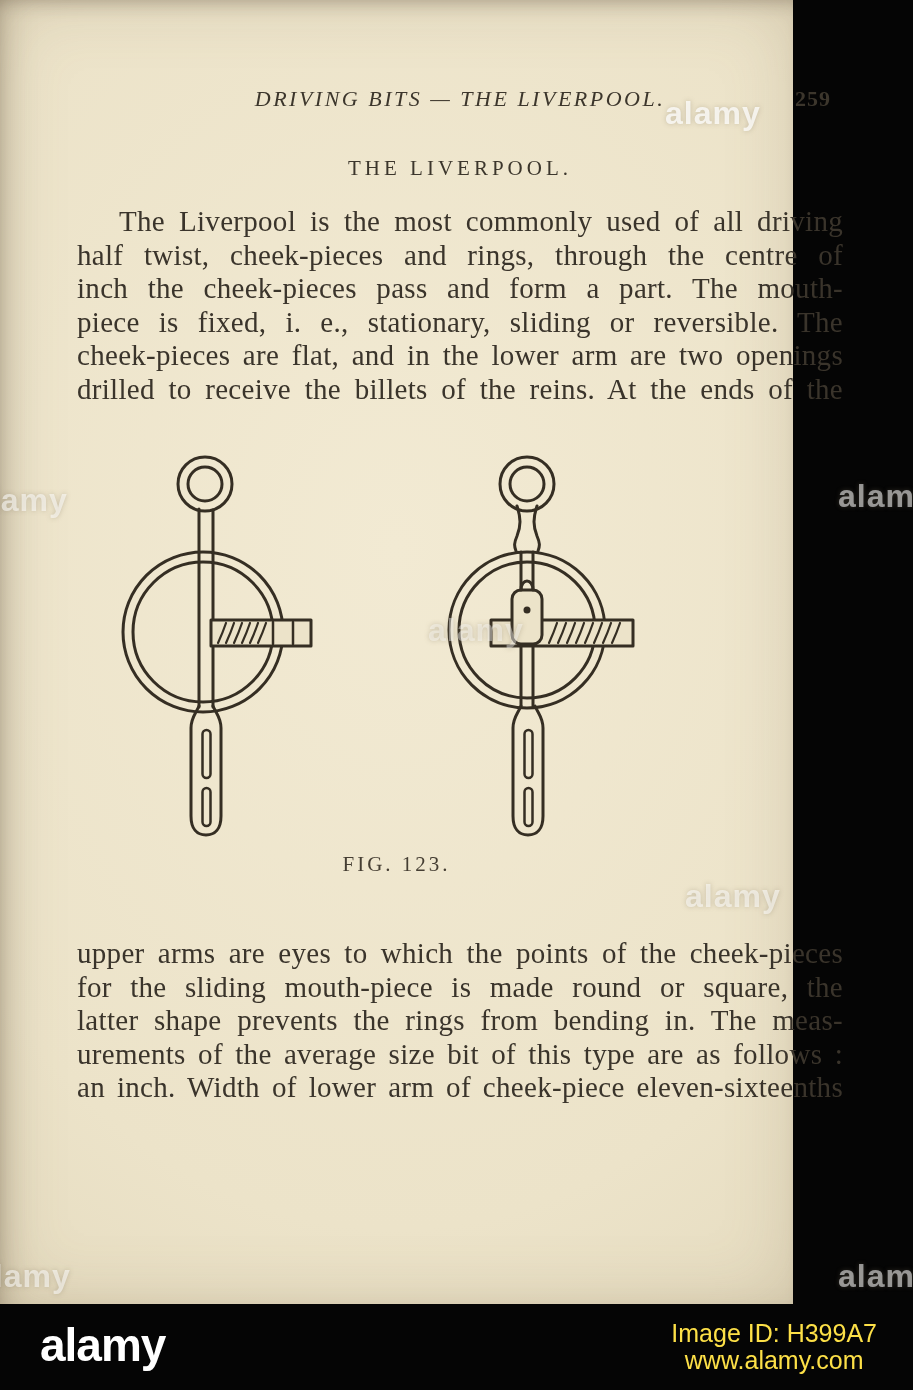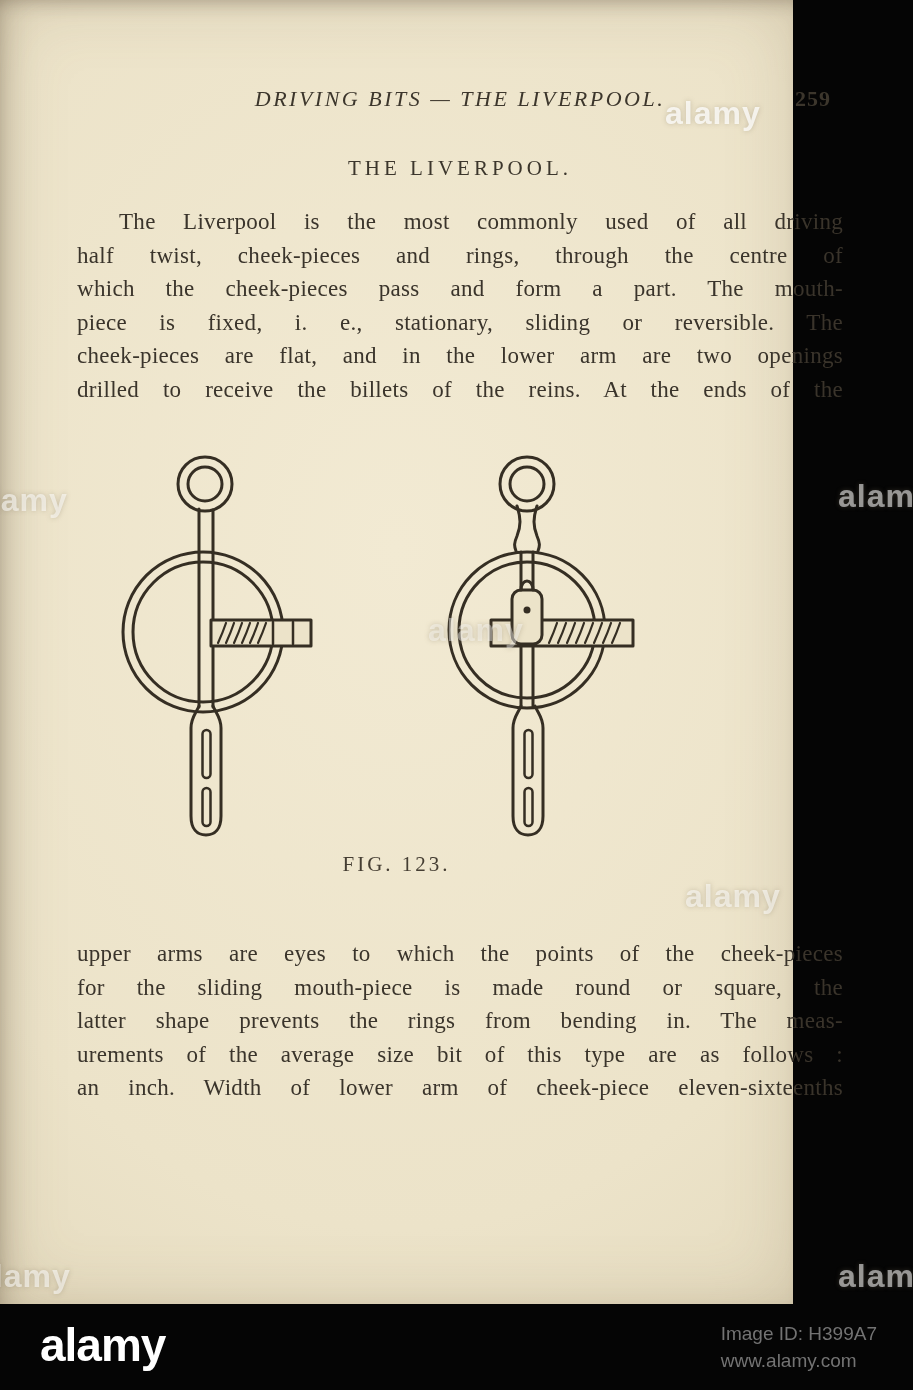--- a/index.html
+++ b/index.html
@@ -25,21 +25,21 @@
   .page-number{
     position:absolute;right:12px;top:0;font-style:normal;
     font-weight:700;font-size:22px;letter-spacing:1px;margin-left:32px;
   }
   .section-heading{
     margin:40px 0 8px 77px;width:766px;text-align:center;
     font-size:21px;letter-spacing:4px;color:#3c362c;
   }
   .paragraph{
     margin-left:77px;width:766px;
-    font-size:23px;line-height:33.5px;letter-spacing:.3px;word-spacing:1.5px;
+    font-size:29px;line-height:33.5px;letter-spacing:.3px;word-spacing:1.5px;
     color:#3a342b;
   }
   .paragraph.first{margin-top:24px;}
   .paragraph.second{margin-top:60px;}
   .line{text-align:justify;text-align-last:justify;}
   .line.indent{padding-left:42px;}
   
   figure{margin:38px 0 0 0;padding:0;}
   .figure-row{
     display:flex;justify-content:center;gap:92px;
@@ -61,41 +61,41 @@
   .footer-bar{
     position:absolute;left:0;top:1304px;width:913px;height:86px;
     background:#050505;color:#fff;
     font-family:"Liberation Sans","DejaVu Sans",sans-serif;
   }
   .alamy-logo{
     position:absolute;left:40px;top:14px;
     font-size:46px;font-weight:bold;letter-spacing:-1px;color:#ffffff;
   }
   .footer-right{
-    position:absolute;right:36px;top:16px;text-align:left;
-    font-size:19px;line-height:27px;color:#737373;
+    position:absolute;right:36px;top:16px;text-align:center;
+    font-size:25px;line-height:27px;color:#fde047;
   }
   svg{display:block;}
 </style>
 </head>
 <body>
 
 <div class="page">
 
   <div class="running-head">
     <span>DRIVING BITS — THE LIVERPOOL.</span>
     <span class="page-number">259</span>
   </div>
 
   <div class="section-heading">THE LIVERPOOL.</div>
 
   <div class="paragraph first">
     <div class="line indent">The Liverpool is the most commonly used of all driving</div>
     <div class="line">half twist, cheek-pieces and rings, through the centre of</div>
-    <div class="line">which the cheek-pieces pass and form a part.  The mouth-</div>
+    <div class="line">inch the cheek-pieces pass and form a part.  The mouth-</div>
     <div class="line">piece is fixed, i. e., stationary, sliding or reversible.  The</div>
     <div class="line">cheek-pieces are flat, and in the lower arm are two openings</div>
     <div class="line">drilled to receive the billets of the reins.  At the ends of the</div>
   </div>
 
   <figure>
     <div class="figure-row">
 
       <svg width="230" height="400" viewBox="0 0 230 400" fill="none" stroke="#352e23" stroke-width="3" stroke-linecap="round" stroke-linejoin="round">
 

